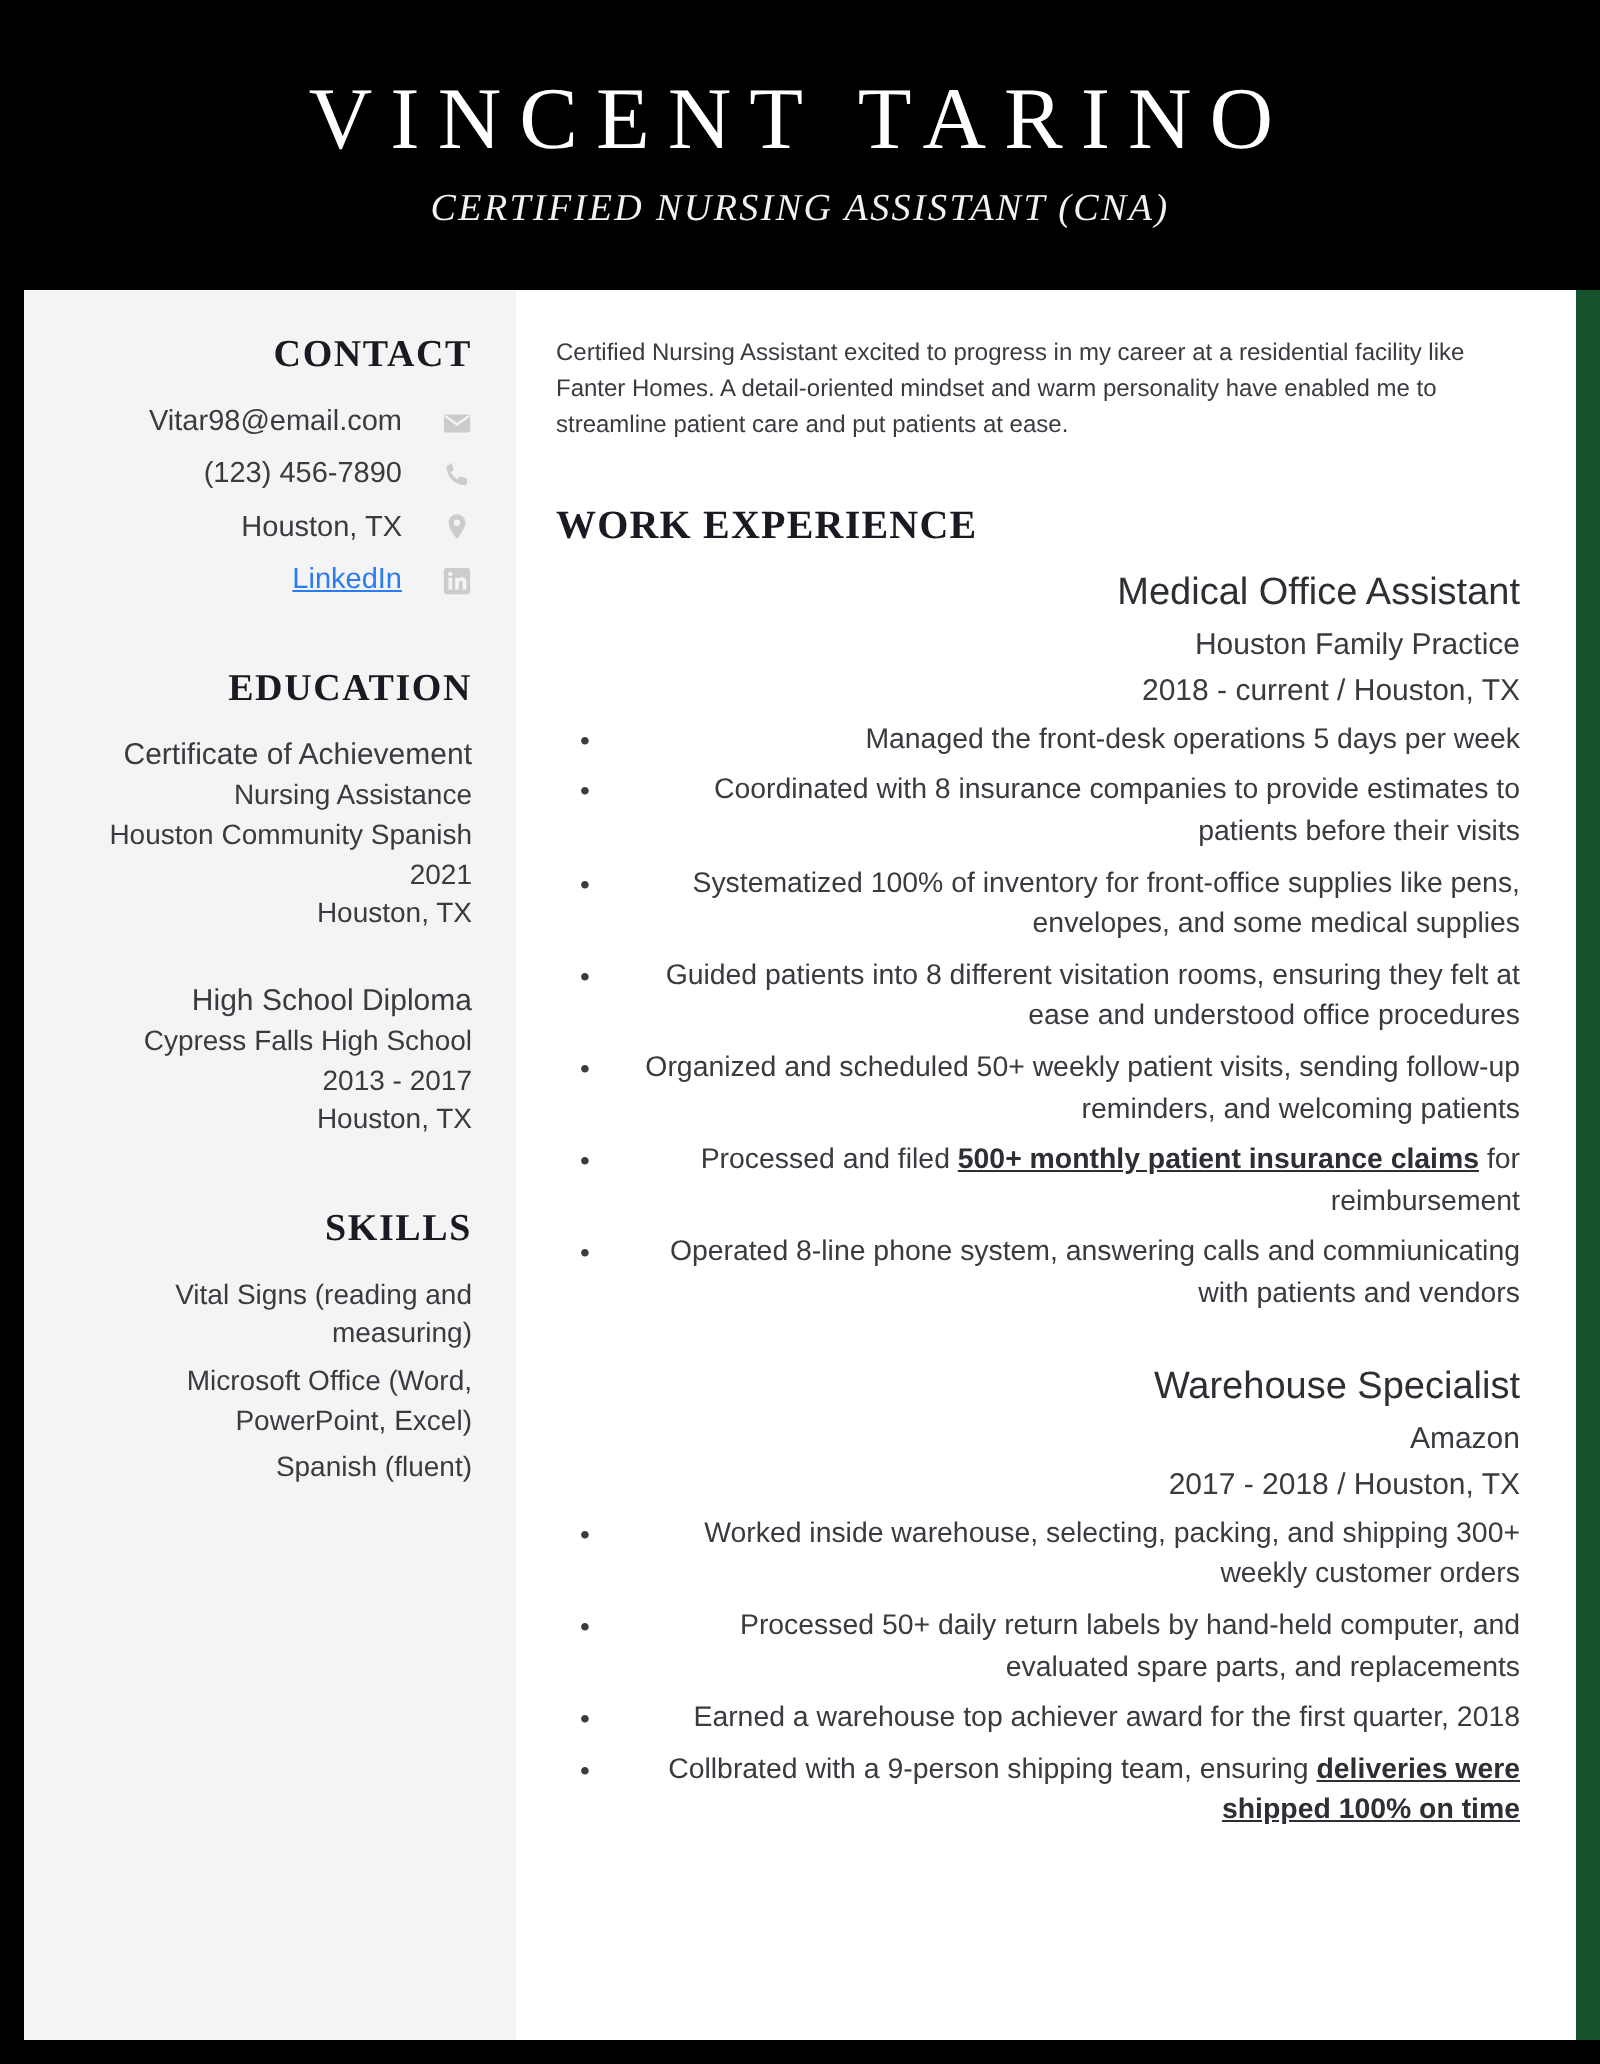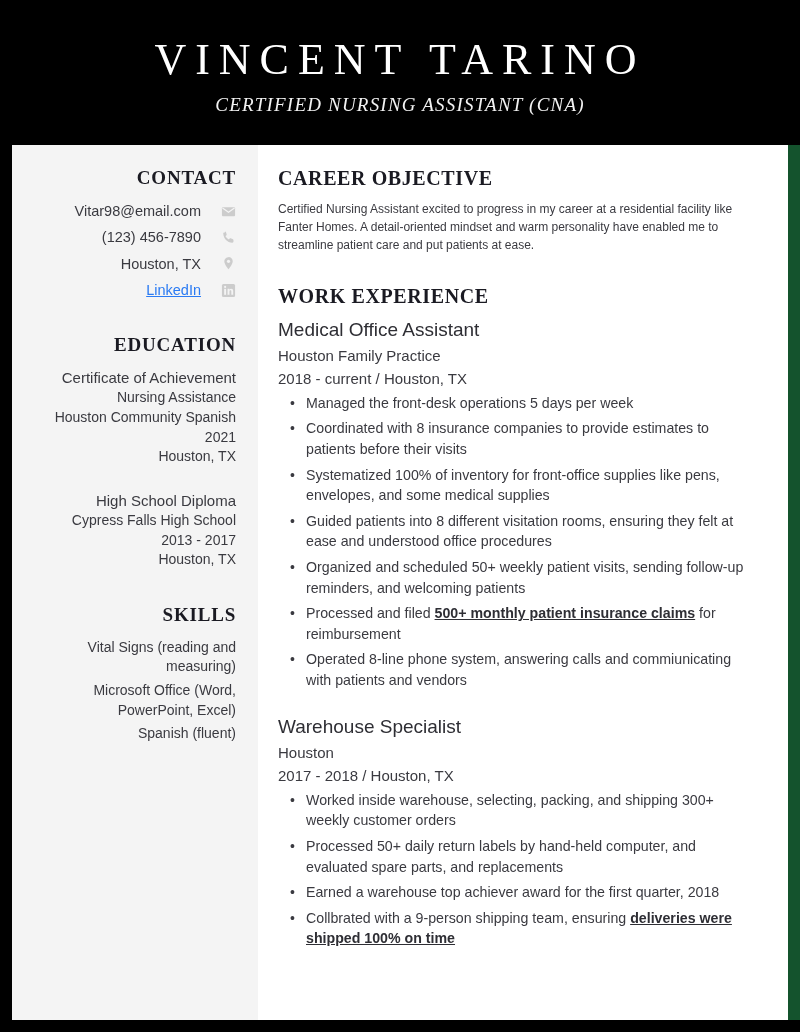--- a/index.html
+++ b/index.html
@@ -143,21 +143,21 @@
     color: #1a1a22;
     margin: 0 0 10px 0;
   }
   .main-heading.spaced { margin-top: 30px; }
   .objective {
     font-size: 12px;
     color: #3a3a40;
     line-height: 1.52;
     margin: 0;
   }
-  .job { margin-top: 10px; }
+  .job { margin-top: 10px; text-align: right; }
   .job + .job { margin-top: 24px; }
   .job-title {
     font-size: 19px;
     color: #2e2e34;
     line-height: 1.3;
     margin: 0 0 4px 0;
     font-weight: 400;
   }
   .job-company {
     font-size: 15px;
@@ -274,21 +274,20 @@
       <div>
         <div class="skill-item">Vital Signs (reading and measuring)</div>
         <div class="skill-item">Microsoft Office (Word, PowerPoint, Excel)</div>
         <div class="skill-item">Spanish (fluent)</div>
       </div>
 
     </div>
 
     <div class="main">
 
-      <div class="main-heading">CAREER OBJECTIVE</div>
       <p class="objective">Certified Nursing Assistant excited to progress in my career at a residential facility like Fanter Homes. A detail-oriented mindset and warm personality have enabled me to streamline patient care and put patients at ease.</p>
 
       <div class="main-heading spaced">WORK EXPERIENCE</div>
 
       <div class="job">
         <div class="job-title">Medical Office Assistant</div>
         <div class="job-company">Houston Family Practice</div>
         <div class="job-meta">2018 - current  /  Houston, TX</div>
         <ul class="bullets">
           <li><span>Managed the front-desk operations 5 days per week</span></li>
@@ -296,21 +295,21 @@
           <li><span>Systematized 100% of inventory for front-office supplies like pens, envelopes, and some medical supplies</span></li>
           <li><span>Guided patients into 8 different visitation rooms, ensuring they felt at ease and understood office procedures</span></li>
           <li><span>Organized and scheduled 50+ weekly patient visits, sending follow-up reminders, and welcoming patients</span></li>
           <li><span>Processed and filed </span><span class="hl">500+ monthly patient insurance claims</span><span> for reimbursement</span></li>
           <li><span>Operated 8-line phone system, answering calls and commiunicating with patients and vendors</span></li>
         </ul>
       </div>
 
       <div class="job">
         <div class="job-title">Warehouse Specialist</div>
-        <div class="job-company">Houston</div>
+        <div class="job-company">Amazon</div>
         <div class="job-meta">2017 - 2018  /  Houston, TX</div>
         <ul class="bullets">
           <li><span>Worked inside warehouse, selecting, packing, and shipping 300+ weekly customer orders</span></li>
           <li><span>Processed 50+ daily return labels by hand-held computer, and evaluated spare parts, and replacements</span></li>
           <li><span>Earned a warehouse top achiever award for the first quarter, 2018</span></li>
           <li><span>Collbrated with a 9-person shipping team, ensuring </span><span class="hl">deliveries were shipped 100% on time</span></li>
         </ul>
       </div>
 
     </div>

